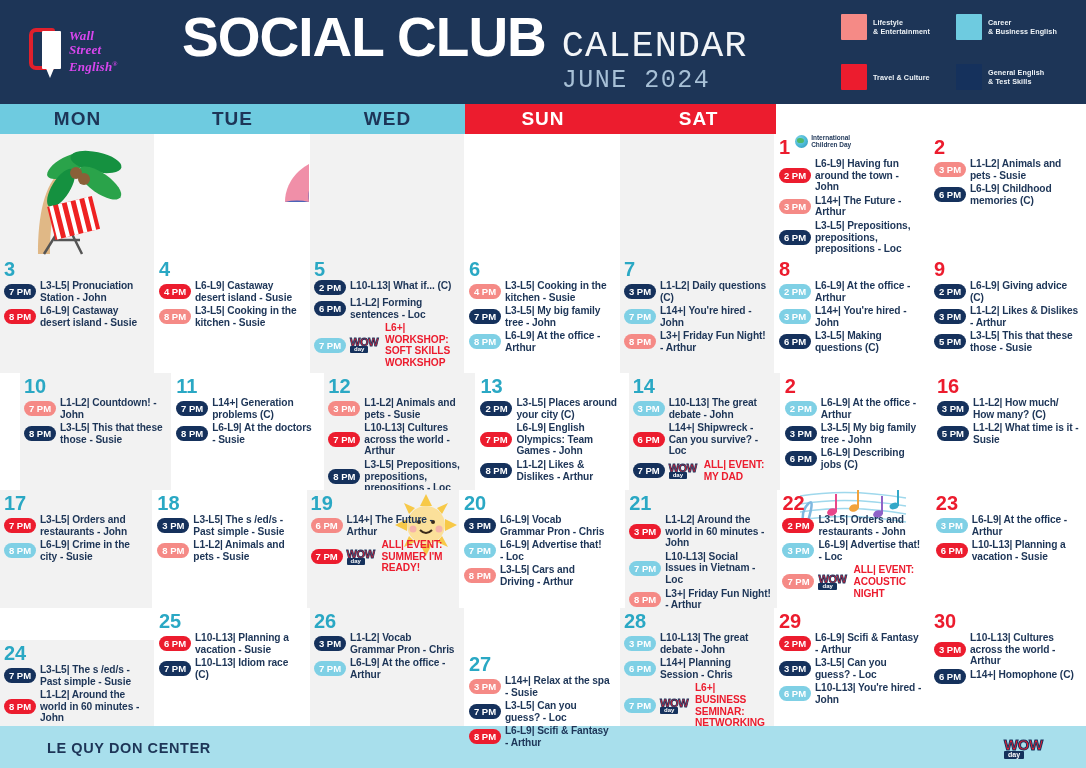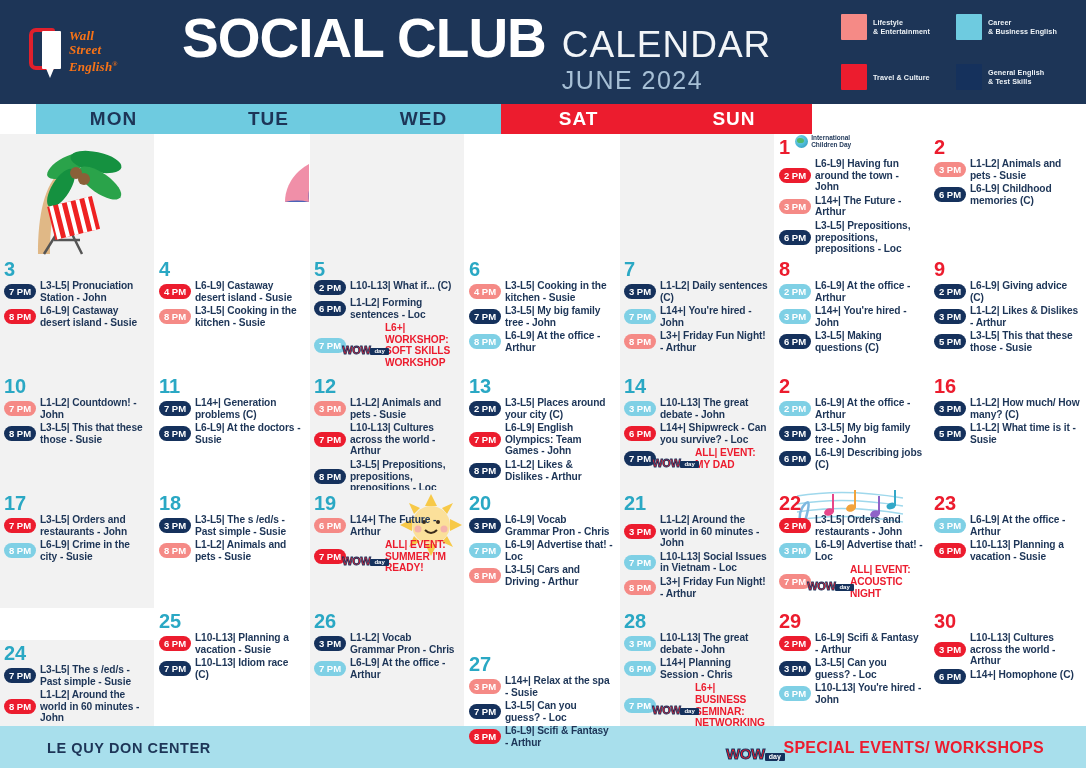--- a/index.html
+++ b/index.html
@@ -25,42 +25,42 @@
   }
   .logo-mark .whitebox {
     position:absolute; left:13px; top:3px; width:19px; height:38px; background:#fff;
     border-radius:1px;
   }
   .logo-mark .tail {
     position:absolute; left:16px; top:38px; width:0; height:0;
     border-left:5px solid transparent; border-right:5px solid transparent;
     border-top:12px solid #fff;
   }
-  .logo-text { color:#f97316; font-family:"Liberation Serif", serif; font-style:italic; font-weight:bold; font-size:13px; line-height:14px; letter-spacing:.2px; }
+  .logo-text { color:#d946ef; font-family:"Liberation Serif", serif; font-style:italic; font-weight:bold; font-size:13px; line-height:14px; letter-spacing:.2px; }
   .logo-text .reg { font-size:7px; vertical-align:super; }
 
   .title-block { display:flex; align-items:baseline; flex:1; padding-left:4px; }
   .title-main {
     color:#fff; font-weight:bold; font-size:55px; letter-spacing:-1px; line-height:1;
   }
-  .title-sub { margin-left:16px; line-height:1.05; }
+  .title-sub { margin-left:16px; line-height:1.05;font-family:Liberation Mono, monospace; }
   .title-cal { color:#f2f5f8; font-size:37px; letter-spacing:1px; font-weight:300; display:block; }
   .title-month { color:#a7c0d6; font-size:25px; letter-spacing:1.5px; font-weight:300; display:block; margin-top:2px; }
 
   .legend {
     width:220px; margin-right:25px; display:grid;
     grid-template-columns:1fr 1fr; grid-template-rows:auto auto;
     gap:24px 10px; align-self:center;
   }
   .legend-item { display:flex; align-items:center; gap:6px; }
   .legend-swatch { width:26px; height:26px; flex:0 0 26px; border-radius:1px; }
   .legend-label { color:#eef3f7; font-size:7.2px; line-height:9px; font-weight:bold; letter-spacing:.1px; }
 
   
-  .dow-row { display:flex; height:30px;padding-left:36px; }
+  .dow-row { display:flex; height:30px; }
   .dow { display:flex; align-items:center; justify-content:center;
          font-size:19px; letter-spacing:1px; font-weight:bold; }
   .dow.week { background:#6ecbe0; color:#1d3557; }
   .dow.sat, .dow.sun { background:#ec1c2e; color:#ffffff; }
 
   
   .grid { display:flex; flex-direction:column; }
   .week-row { display:flex; position:relative; }
   .cell {
     position:relative; overflow:hidden; padding:4px 6px 4px 4px;
@@ -104,21 +104,21 @@
   .t-navy   { background:#15315c; color:#fff; }
   .t-red    { background:#ec1c2e; color:#fff; }
   .t-pink   { background:#f58a86; color:#fff; }
   .t-cyan   { background:#7fd0e5; color:#fff; }
   .ev-txt { font-size:10.2px; line-height:11.6px; color:#1d3557; font-weight:bold; letter-spacing:-0.1px; }
   .ev-txt.red { color:#ec1c2e; }
 
   
   .wow {
     flex:0 0 auto; width:31px; height:19px; position:relative; align-self:center;
-    display:flex; flex-direction:row; align-items:flex-end; justify-content:center;
+    display:flex; flex-direction:column; align-items:flex-start; justify-content:center;
   }
   .wow .wow-top {
     font-size:11px; font-weight:bold; color:#ec1c2e; line-height:10px;
     -webkit-text-stroke:0.8px #15315c; letter-spacing:-0.4px;
   }
   .wow .wow-bot {
     font-size:6px; font-weight:bold; color:#ffffff; background:#15315c;
     line-height:7px; padding:0 4px; border-radius:1px; margin-top:-1px;
   }
 
@@ -193,22 +193,22 @@
           <span class="legend-swatch" style="background:#15315c"></span>
           <span class="legend-label">General English<br>&amp; Test Skills</span>
         </div>
       </div>
   </div>
 
   <div class="dow-row" id="dow-row">
       <div class="dow week" style="width: 155px;">MON</div>
       <div class="dow week" style="width: 155px;">TUE</div>
       <div class="dow week" style="width: 155px;">WED</div>
+      <div class="dow sun" style="width: 156px;">SUN</div>
       <div class="dow sat" style="width: 155px;">SAT</div>
-      <div class="dow sun" style="width: 156px;">SUN</div>
     </div>
 
   <div class="grid" id="grid">
       <div class="week-row" style="height: 122px;">
         <div class="cell shade" style="width: 155px; height: 122px;">
           <div class="deco palm"><svg viewBox="0 0 150 120" width="150" height="120">
               <path d="M34 118 C34 80 40 48 58 34 L68 40 C52 54 46 82 46 118 Z" fill="#e0b886"></path>
               <ellipse cx="63" cy="30" rx="22" ry="9" fill="#2aa34a" transform="rotate(-28 63 30)"></ellipse>
               <ellipse cx="92" cy="26" rx="26" ry="10" fill="#159140" transform="rotate(12 92 26)"></ellipse>
               <ellipse cx="96" cy="47" rx="25" ry="10" fill="#2aa34a" transform="rotate(35 96 47)"></ellipse>
@@ -337,21 +337,21 @@
               <span class="time t-cyan">8 PM</span>
               <span class="ev-txt">L6-L9| At the office - Arthur</span>
             </div>
           </div>
         </div>
         <div class="cell shade" style="width: 155px; height: 117px;">
           <div class="daynum week">7</div>
           <div class="events">
             <div class="event">
               <span class="time t-navy">3 PM</span>
-              <span class="ev-txt">L1-L2| Daily sentences (C)</span>
+              <span class="ev-txt">L1-L2| Daily questions (C)</span>
             </div>
             <div class="event">
               <span class="time t-cyan">7 PM</span>
               <span class="ev-txt">L14+| You're hired - John</span>
             </div>
             <div class="event">
               <span class="time t-pink">8 PM</span>
               <span class="ev-txt">L3+| Friday Fun Night! - Arthur</span>
             </div>
           </div>
@@ -384,21 +384,21 @@
               <span class="time t-navy">3 PM</span>
               <span class="ev-txt">L1-L2| Likes &amp; Dislikes - Arthur</span>
             </div>
             <div class="event">
               <span class="time t-navy">5 PM</span>
               <span class="ev-txt">L3-L5| This that these those - Susie</span>
             </div>
           </div>
         </div>
       </div>
-      <div class="week-row" style="height: 117px;">
+      <div class="week-row" style="height: 117px; padding-left: 20px;">
         <div class="cell shade" style="width: 155px; height: 117px;">
           <div class="daynum week">10</div>
           <div class="events">
             <div class="event">
               <span class="time t-pink">7 PM</span>
               <span class="ev-txt">L1-L2| Countdown! - John</span>
             </div>
             <div class="event">
               <span class="time t-navy">8 PM</span>
               <span class="ev-txt">L3-L5| This that these those - Susie</span>
@@ -576,21 +576,21 @@
             <div class="event">
               <span class="time t-cyan">7 PM</span>
               <span class="ev-txt">L6-L9| Advertise that! - Loc</span>
             </div>
             <div class="event">
               <span class="time t-pink">8 PM</span>
               <span class="ev-txt">L3-L5| Cars and Driving - Arthur</span>
             </div>
           </div>
         </div>
-        <div class="cell shade" style="width: 155px; height: 118px;">
+        <div class="cell shade" style="width: 155px; height: 118px; margin-left: 12px;">
           <div class="daynum week">21</div>
           <div class="events">
             <div class="event">
               <span class="time t-red">3 PM</span>
               <span class="ev-txt">L1-L2| Around the world in 60 minutes - John</span>
             </div>
             <div class="event">
               <span class="time t-cyan">7 PM</span>
               <span class="ev-txt">L10-L13| Social Issues in Vietnam - Loc</span>
             </div>
@@ -771,17 +771,16 @@
       </div>
     </div>
 
   <div class="footer">
     <div class="footer-left">LE QUY DON CENTER</div>
     <div class="footer-right">
       <div class="wow">
         <div class="wow-top">WOW</div>
         <div class="wow-bot">day</div>
       </div>
-      <div class="footer-lbl">SPECIAL EVENTS/ WORKSHOPS</div>
     </div>
   </div>
 
 </div>
 
 </body></html>

